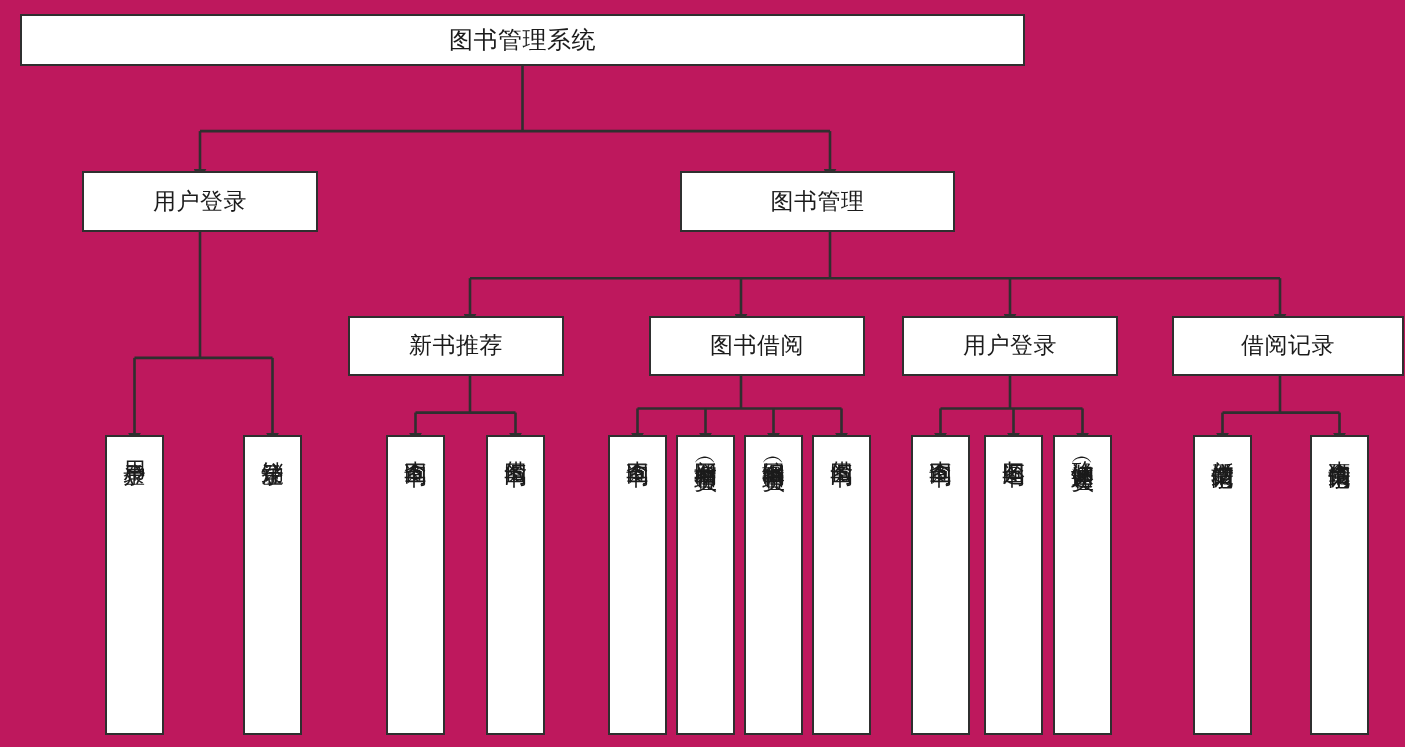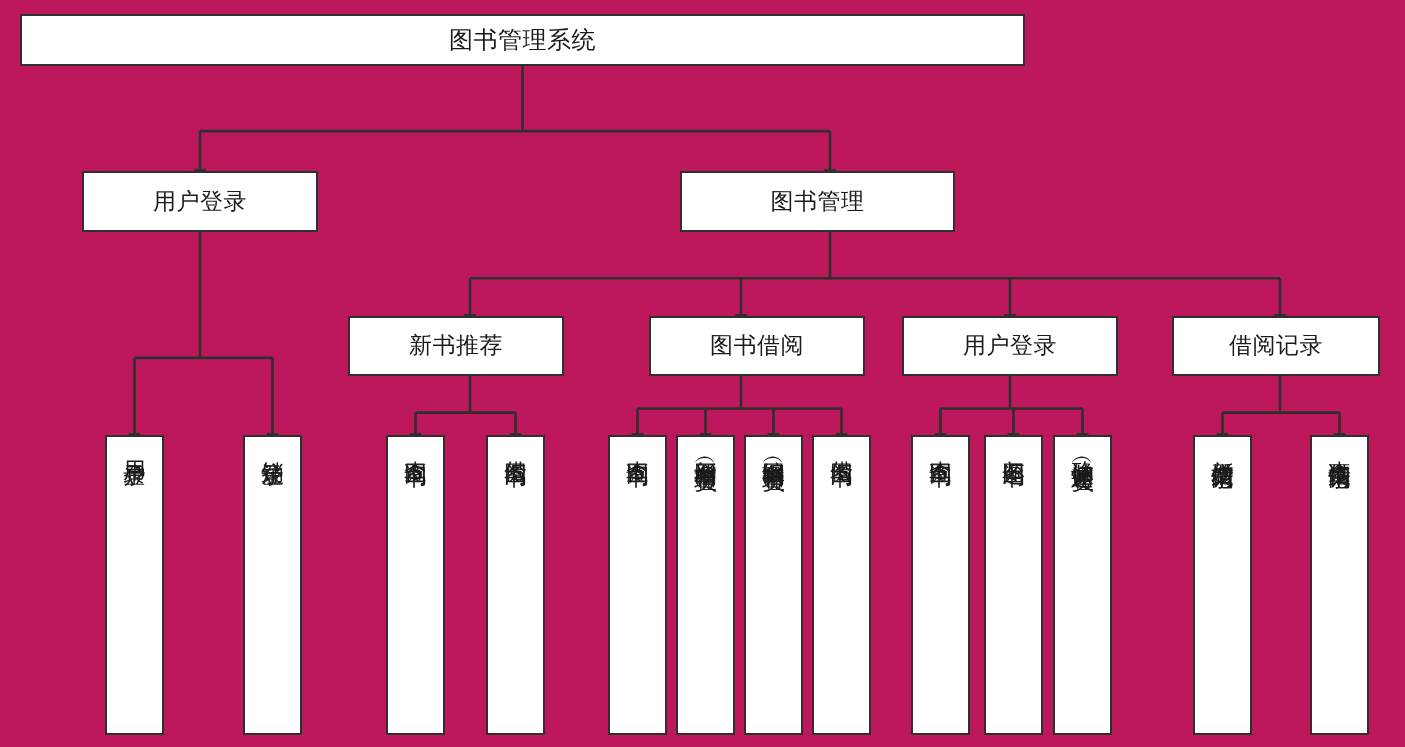--- a/index.html
+++ b/index.html
@@ -134,21 +134,21 @@
 
   <div class="node horiz" style="left: 348px; top: 316px; width: 216px; height: 60px;">
     <span class="label">新书推荐</span>
   </div>
   <div class="node horiz" style="left: 633px; top: 316px; width: 216px; height: 60px; margin-left: 16px;">
     <span class="label">图书借阅</span>
   </div>
   <div class="node horiz" style="left: 902px; top: 316px; width: 216px; height: 60px;">
     <span class="label">用户登录</span>
   </div>
-  <div class="node horiz" style="left: 1172px; top: 316px; width: 208px; height: 60px;">
+  <div class="node horiz" style="left: 1172px; top: 316px; width: 232px; height: 60px;">
     <span class="label">借阅记录</span>
   </div>
 
   <div class="node vert" style="left: 105px; top: 435px; width: 59px; height: 300px;">
     <span class="label">用户登录</span>
   </div>
   <div class="node vert" style="left: 243px; top: 435px; width: 59px; height: 300px;">
     <span class="label">注销登录</span>
   </div>
 

